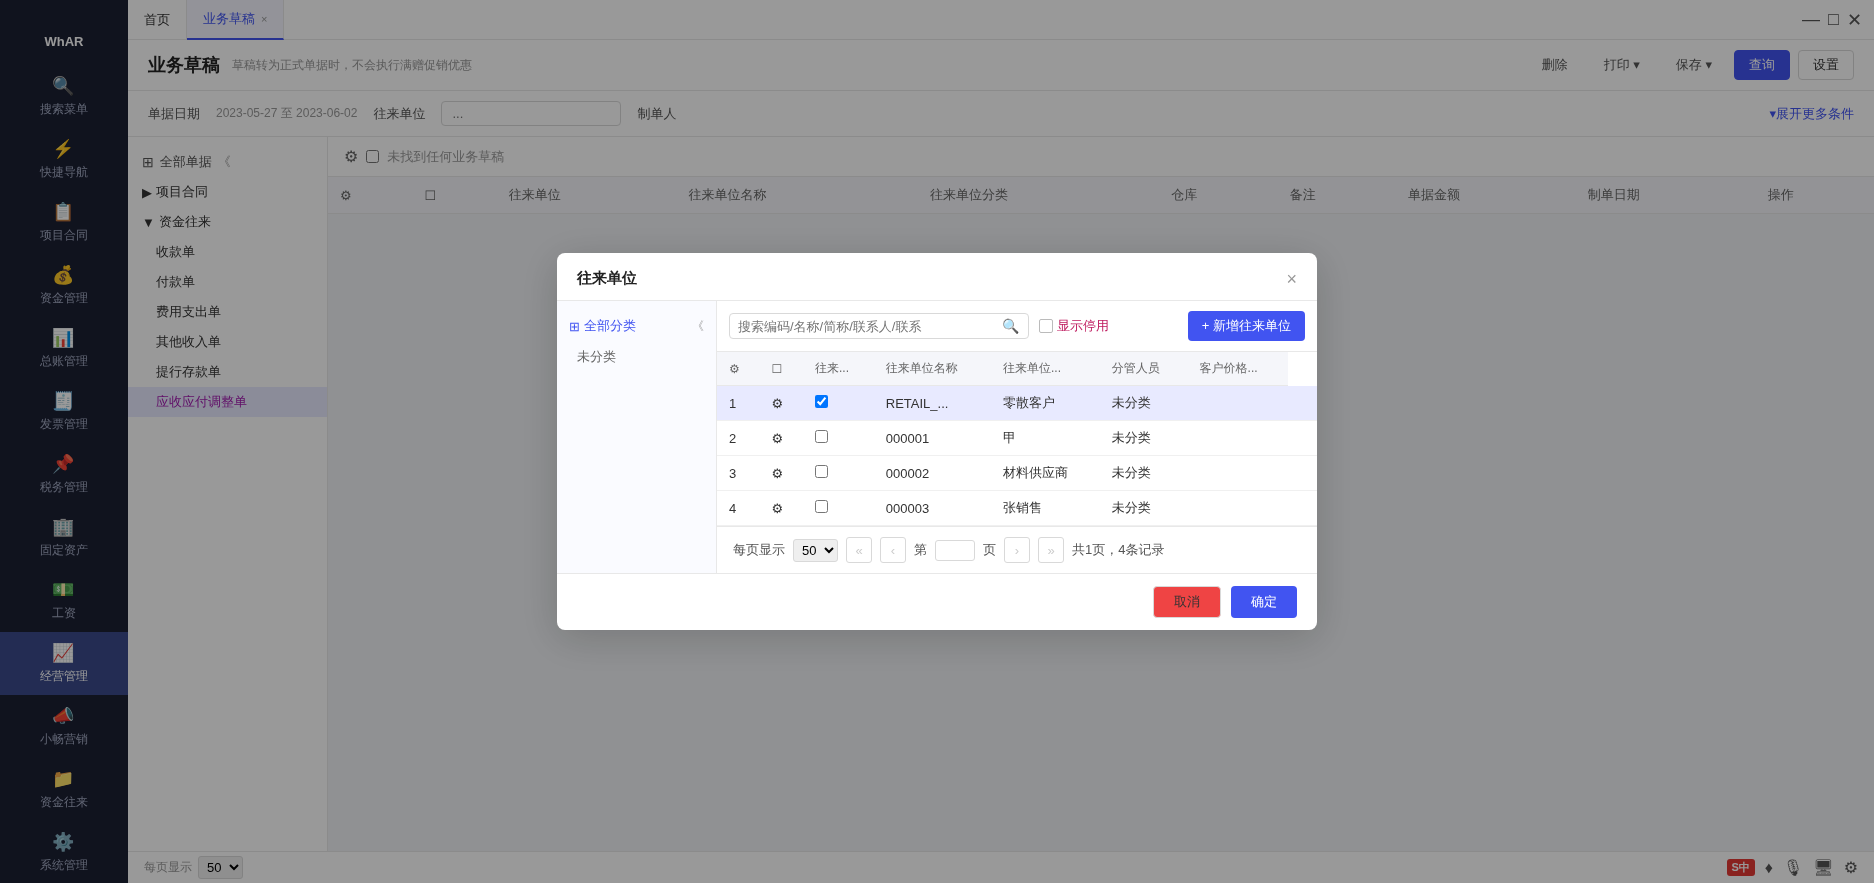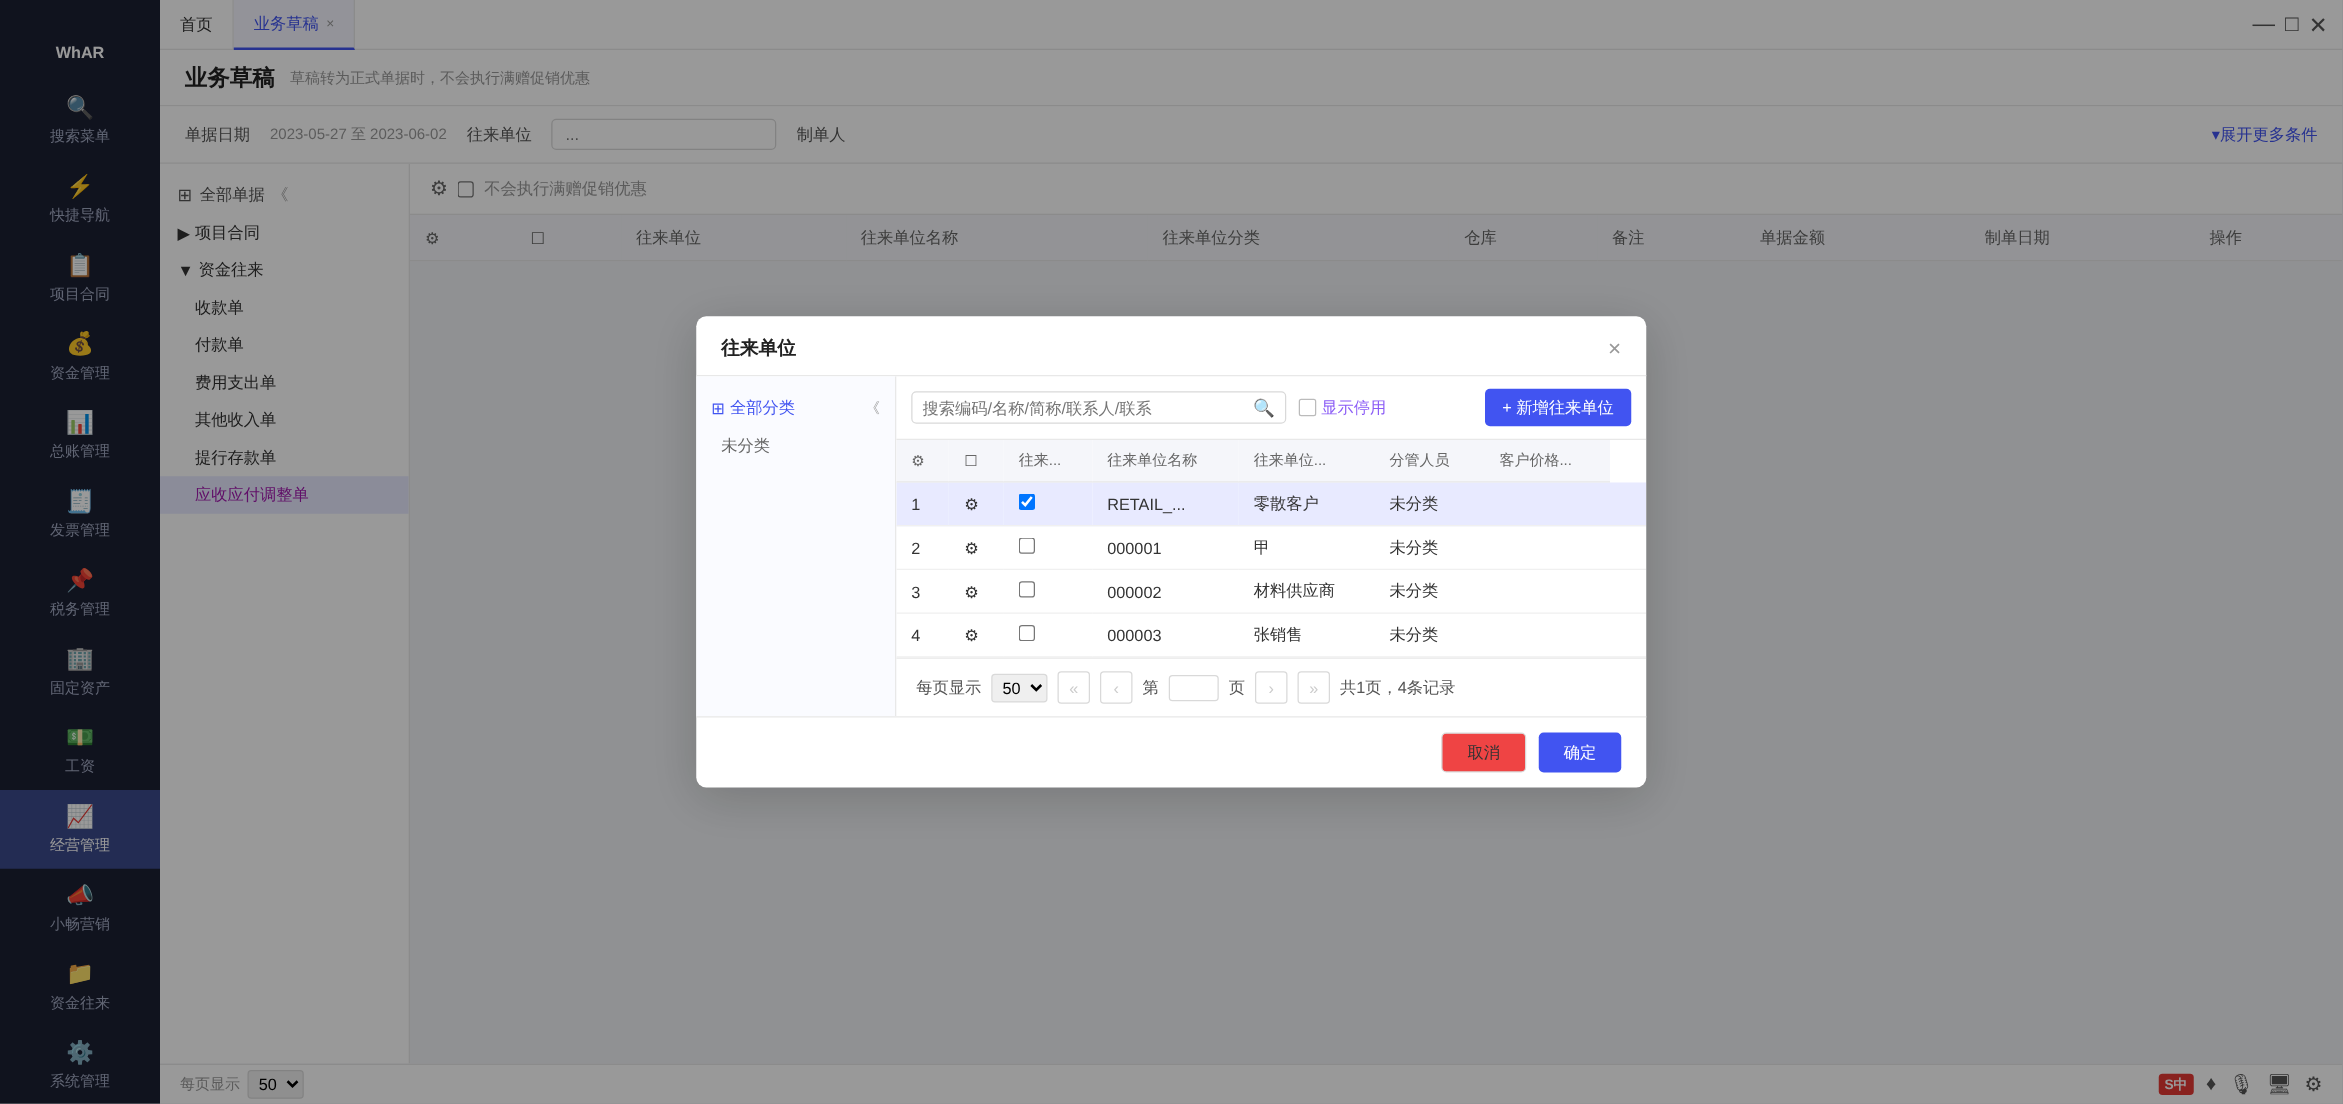--- a/index.html
+++ b/index.html
@@ -112,21 +112,21 @@
     .collapse-icon { font-size: 12px; cursor: pointer; color: #999; margin-left: auto; }
 
     
     .dialog-right { flex: 1; display: flex; flex-direction: column; min-width: 0; overflow: hidden; }
     .dialog-search-bar {
       padding: 10px 12px; display: flex; align-items: center; gap: 10px; border-bottom: 1px solid #e8e8e8;
     }
     .search-input-wrap { display: flex; align-items: center; border: 1px solid #d9d9d9; border-radius: 4px; padding: 4px 8px; flex: 1; max-width: 300px; }
     .search-input-wrap input { border: none; outline: none; font-size: 13px; color: #333; flex: 1; min-width: 0; }
     .search-icon-btn { color: #999; font-size: 14px; cursor: pointer; }
-    .show-disabled { display: flex; align-items: center; gap: 4px; font-size: 13px; color: #8b5cf6; cursor: pointer; }
+    .show-disabled { display: flex; align-items: center; gap: 4px; font-size: 13px; color: #be185d; cursor: pointer; }
     .checkbox-sq { width: 14px; height: 14px; border: 1px solid #bbb; border-radius: 2px; display: inline-block; vertical-align: middle; }
     .add-btn { margin-left: auto; background: #4154f1; color: #fff; border: none; border-radius: 4px; padding: 6px 14px; font-size: 13px; cursor: pointer; white-space: nowrap; }
 
     
     .dialog-table-wrap { flex: 1; overflow: auto; }
     .dialog-table { width: 100%; border-collapse: collapse; font-size: 13px; }
     .dialog-table th { background: #f5f6fa; padding: 8px 12px; text-align: left; color: #666; font-weight: 500; border-bottom: 1px solid #e8e8e8; white-space: nowrap; font-size: 12px; }
     .dialog-table td { padding: 8px 12px; border-bottom: 1px solid #f0f0f0; color: #333; white-space: nowrap; font-size: 13px; }
     .dialog-table tr.selected td { background: #e8eaff; }
     .row-num { color: #999; font-size: 12px; }
@@ -237,20 +237,33 @@
     <div class="tab-right">
       <span class="top-right-btn">—</span>
       <span class="top-right-btn">□</span>
       <span class="top-right-btn">✕</span>
     </div>
   </div>
 
   <div class="page-header">
     <span class="page-title">业务草稿</span>
     <span class="page-subtitle">草稿转为正式单据时，不会执行满赠促销优惠</span>
+    <div class="header-actions">
+      <button class="btn btn-text">删除</button>
+      <button class="btn btn-text">
+        <span>打印</span>
+        <span>▾</span>
+      </button>
+      <button class="btn btn-text">
+        <span>保存</span>
+        <span>▾</span>
+      </button>
+      <button class="btn btn-primary">查询</button>
+      <button class="btn">设置</button>
+    </div>
   </div>
 
   <div class="filter-bar">
     <span class="filter-label">单据日期</span>
     <span class="date-range">2023-05-27 至 2023-06-02</span>
     <span class="filter-label">往来单位</span>
     <input class="filter-input" placeholder="..." style="max-width: 120px;">
     <span class="filter-label">制单人</span>
     <div style="flex:1;"></div>
     <span class="more-conditions">▾展开更多条件</span>
@@ -277,21 +290,21 @@
       <div class="tree-item">费用支出单</div>
       <div class="tree-item">其他收入单</div>
       <div class="tree-item">提行存款单</div>
       <div class="tree-item active">应收应付调整单</div>
     </div>
 
     <div class="right-panel">
       <div class="table-toolbar">
         <span class="settings-icon">⚙</span>
         <input type="checkbox" style="">
-        <span style="color:#999;font-size:13px;">不会执行满赠促销优惠</span>
+        <span style="color:#999;font-size:13px;">未找到任何业务草稿</span>
       </div>
       <div class="table-wrapper">
         <table>
           <thead>
             <tr>
               <th>⚙</th>
               <th>☐</th>
               <th>往来单位</th>
               <th>往来单位名称</th>
               <th>往来单位分类</th>

